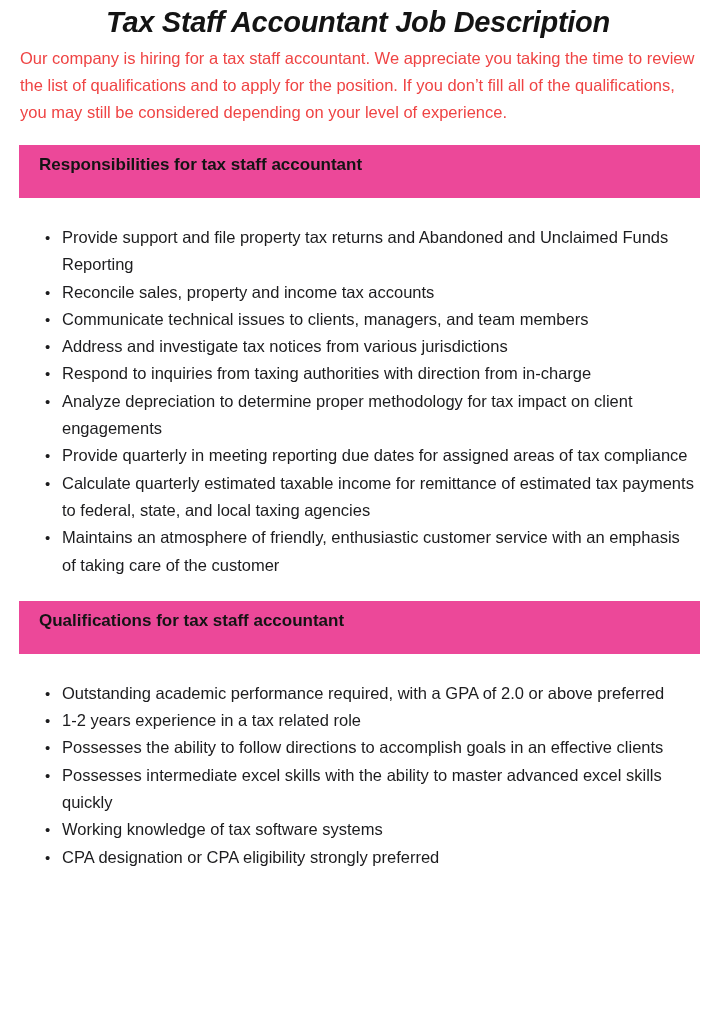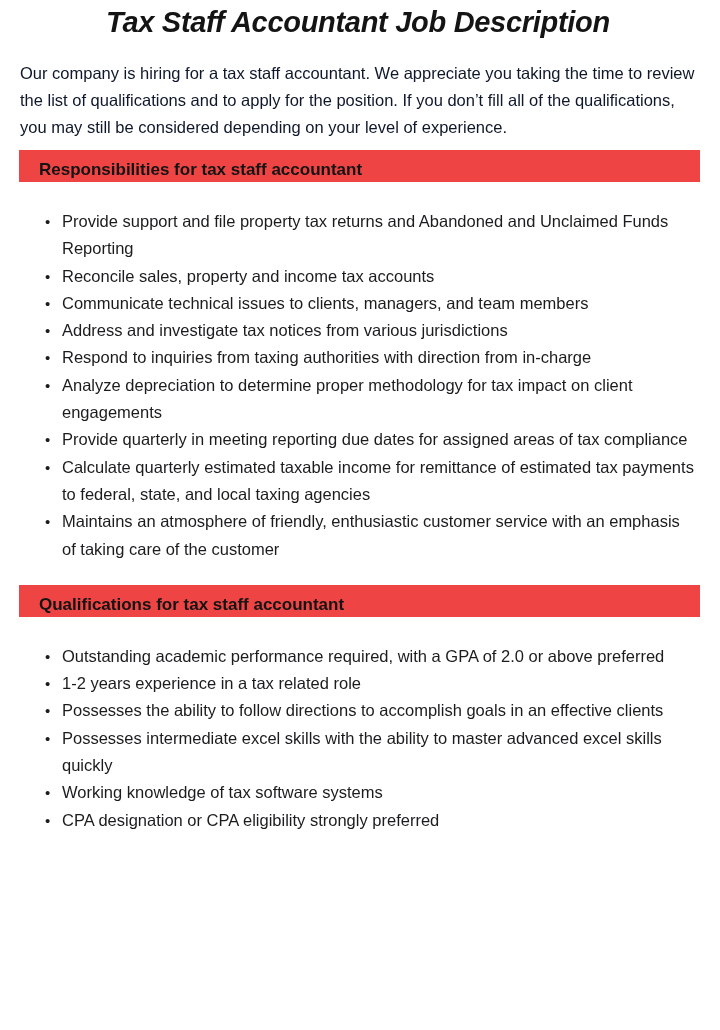--- a/index.html
+++ b/index.html
@@ -23,32 +23,32 @@
     padding-top: 5px;
     font-size: 29px;
     line-height: 34px;
     font-weight: 800;
     text-align: center;
     letter-spacing: -0.3px;
     color: #141414;
     font-style: italic;
   }
   .intro {
-    margin: 21px 0 0 0;
+    margin: 6px 0 0 0;
     font-size: 16.5px;
     line-height: 27px;
-    color: #0f172a;
+    color: #ef4444;
   }
   .section-heading {
-    margin: 9px -4px 0 -1px;
-    background: #ef4444;
+    margin: 19px -4px 0 -1px;
+    background: #ec4899;
     font-size: 17px;
     line-height: 20px;
     font-weight: 700;
-    padding: 10px 16px 2px 20px;
+    padding: 10px 16px 23px 20px;
     color: #141414;
   }
   .section-heading.second {
     margin-top: 22px;
   }
   ul.bullet-list {
     margin: 26px 0 0 0;
     padding: 0 0 0 42px;
     list-style: none;
   }

